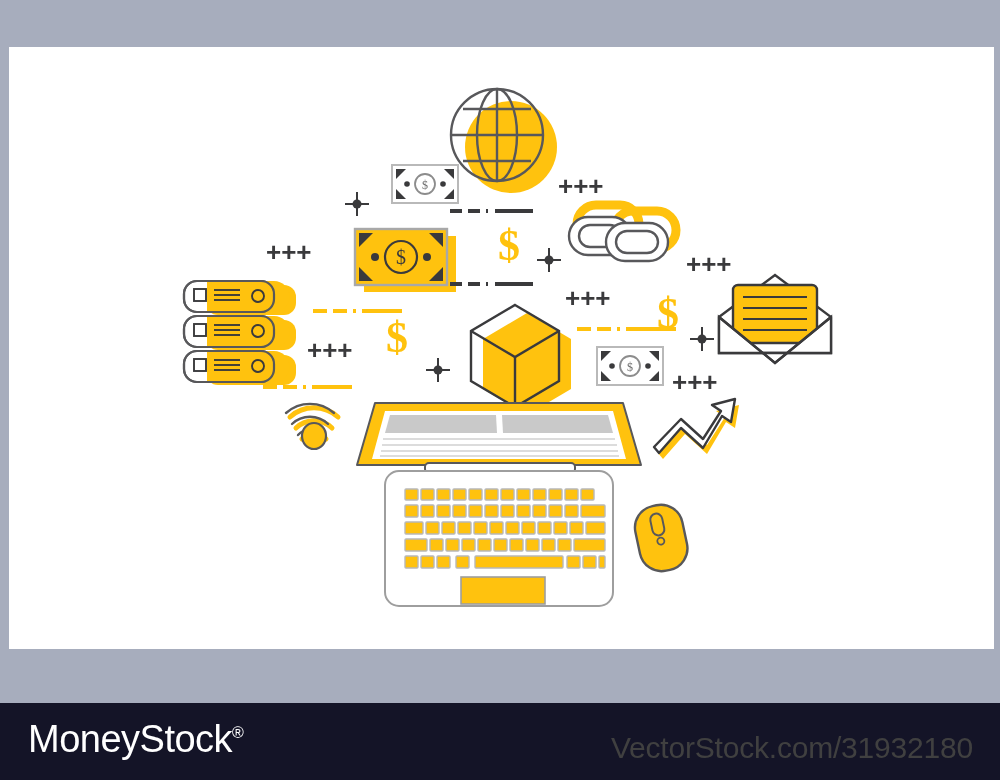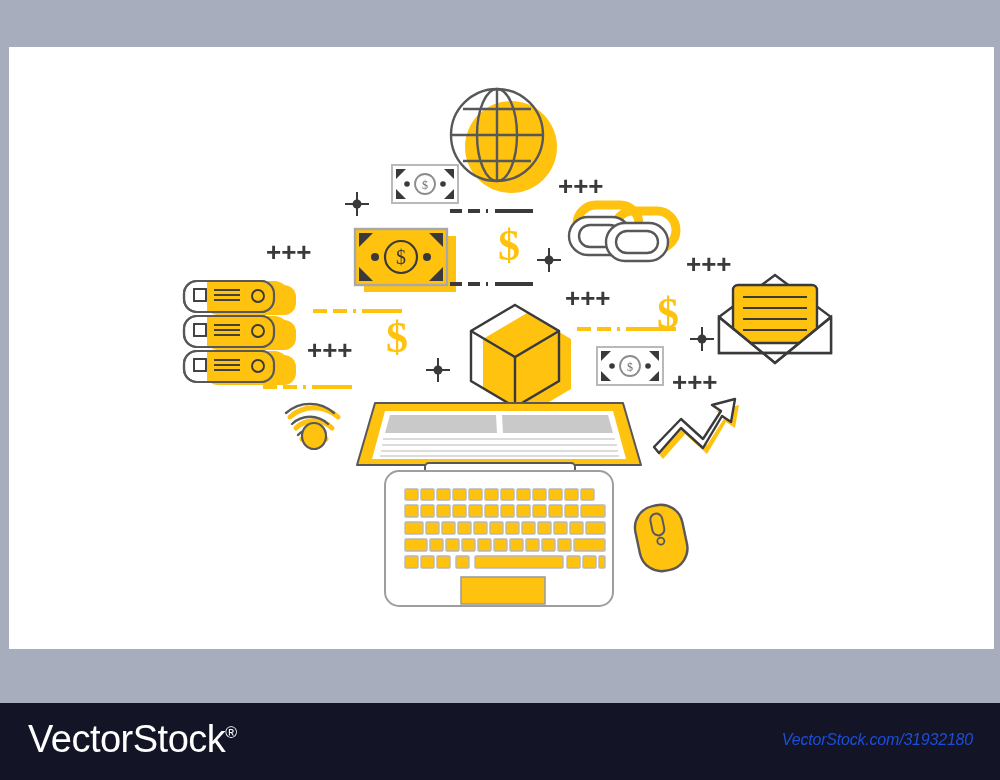--- a/index.html
+++ b/index.html
@@ -63,26 +63,25 @@
   .footer-logo .thin { font-weight: 300; }
   .footer-logo .bold { font-weight: 400; }
   .footer-logo .reg {
     font-size: 16px;
     vertical-align: super;
     font-weight: 400;
   }
   .footer-url {
     position: absolute;
     right: 27px; top: 731px;
-    font-size: 16px;
-    color: #1d4ed8;
+    font-size: 30px;
+    color: #404040;
     font-family: "Liberation Sans", sans-serif;
     white-space: nowrap;
     letter-spacing: -0.2px;
-    font-style: italic;
   }
   .art {
     position: absolute;
     left: 9px; top: 47px;
     width: 985px; height: 602px;
   }
   .sr-only {
     position: absolute;
     width: 1px; height: 1px;
     overflow: hidden;
@@ -385,17 +384,17 @@
     <g stroke-width="4" fill="none">
       <path d="M441 164 h12 M459 164 h12 M477 164 h2 M486 164 h38" stroke="#3A3A3C"></path>
       <path d="M441 237 h12 M459 237 h12 M477 237 h2 M486 237 h38" stroke="#3A3A3C"></path>
       <path d="M304 264 h14 M324 264 h14 M344 264 h3 M353 264 h40" stroke="#FFC20E"></path>
       <path d="M254 340 h14 M274 340 h14 M294 340 h3 M303 340 h40" stroke="#FFC20E"></path>
       <path d="M568 282 h14 M588 282 h14 M608 282 h3 M617 282 h50" stroke="#FFC20E"></path>
     </g>
   </svg>
 
   <div class="footer"></div>
-  <div class="footer-logo"><span class="thin">Vector</span><span class="bold">Stock</span><span class="reg">®</span></div>
+  <div class="footer-logo"><span class="thin">Money</span><span class="bold">Stock</span><span class="reg">®</span></div>
   <div class="footer-url">VectorStock.com/31932180</div>
 
   <div class="sr-only">Money transfer flat line illustration</div>
 </div>
 
 </body></html>

